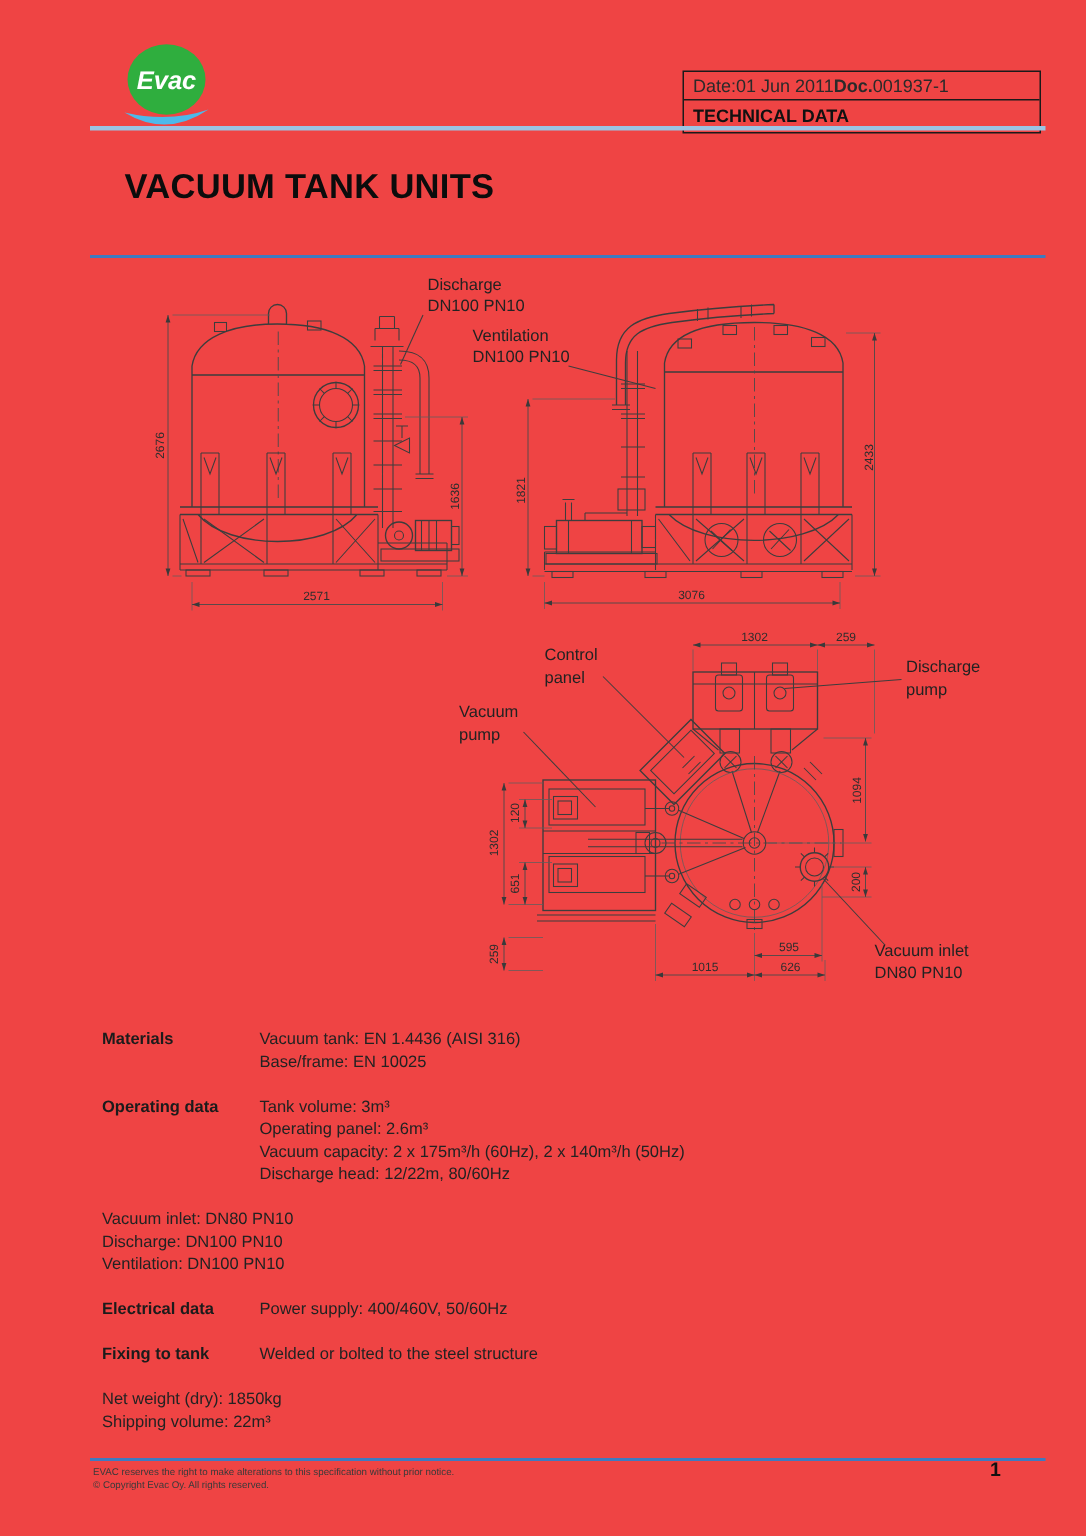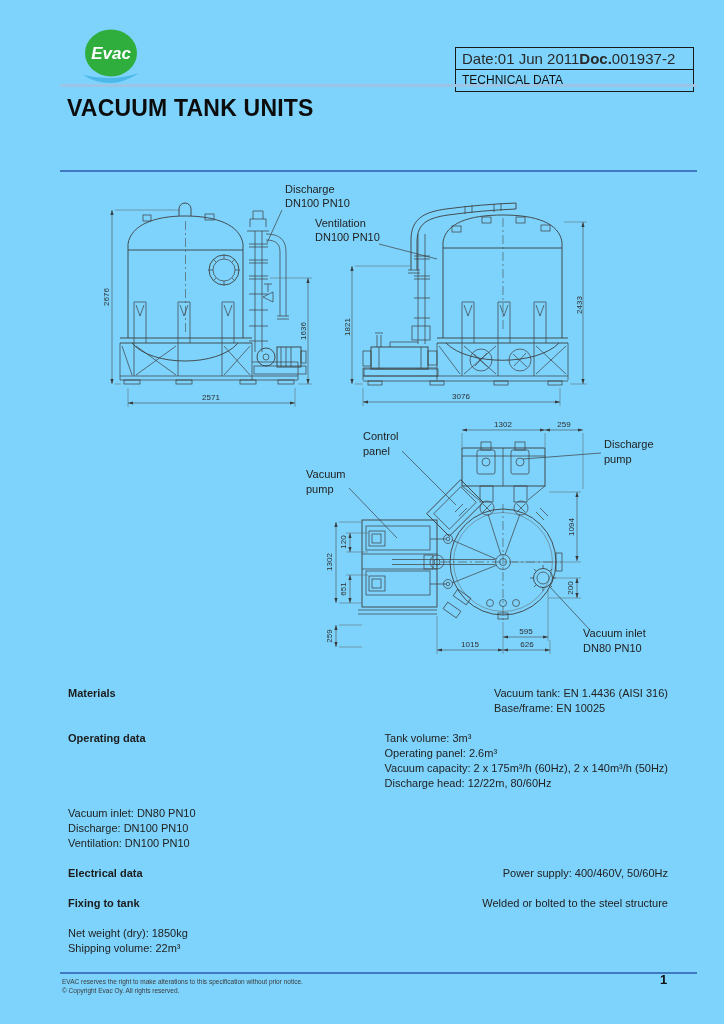--- a/index.html
+++ b/index.html
@@ -1,43 +1,43 @@
 <!DOCTYPE html>
 <html><head>
 <meta charset="utf-8">
 <style>
   html,body{margin:0;padding:0;background:#e8e8e8;}
-  .page{position:relative;width:724px;height:1024px;background:#7dd3fc;margin:0 auto;
+  .page{position:relative;width:724px;height:1024px;background:#ef4444;margin:0 auto;
         font-family:"Liberation Sans",sans-serif;color:#1c1c1c;overflow:hidden;}
   
   .logo{position:absolute;left:70px;top:28px;width:84px;height:64px;}
   .docbox{position:absolute;left:455px;top:47px;width:237px;border:1.3px solid #1a1a1a;}
-  .docbox-r1{display:flex;align-items:flex-start;padding:2px 6px 2px 6px;font-size:15px;color:#2a2a2a;}
+  .docbox-r1{display:flex;align-items:flex-start;padding:2px 6px 2px 6px;font-size:12px;color:#2a2a2a;}
   .docbox-r1 .dv{}
   .docbox-r1 .dl2{font-weight:bold;}
-  .docbox-r2{border-top:1.3px solid #1a1a1a;padding:3px 6px 4px 6px;font-size:12px;font-weight:normal;color:#111;}
+  .docbox-r2{border-top:1.3px solid #1a1a1a;padding:3px 6px 4px 6px;font-size:12px;font-weight:bold;color:#111;}
   .rule-light{position:absolute;left:60px;top:84px;width:637px;height:3px;background:#9cc4e4;}
-  .title{position:absolute;left:67px;top:95px;margin:0;font-size:23px;font-weight:bold;color:#0c0c0c;letter-spacing:.2px;}
+  .title{position:absolute;left:67px;top:95px;margin:16px;font-size:23px;font-weight:bold;color:#0c0c0c;letter-spacing:.2px;}
   .products{position:absolute;left:68px;top:126px;font-size:11px;font-weight:bold;color:#1b1b1b;}
   .prod{display:flex;line-height:13.5px;}
   .prod .code{width:65px;}
   .rule-blue{position:absolute;left:60px;top:170px;width:637px;height:2px;background:#3f7ac0;}
   
   .drawing{position:absolute;left:0;top:0;}
   .s{stroke:#3d3d3d;stroke-width:.9;fill:none;}
   .s2{stroke:#3d3d3d;stroke-width:.7;fill:none;}
   .d{stroke:#4a4a4a;stroke-width:.6;fill:none;}
   .e{stroke:#5e5e5e;stroke-width:.5;fill:none;}
   .cl{stroke:#4a4a4a;stroke-width:.6;fill:none;stroke-dasharray:9 3 2 3;}
   .ar{fill:#3a3a3a;stroke:none;}
   .dim{font:8px "Liberation Sans",sans-serif;fill:#2e2e2e;}
   .lbl{font:11px "Liberation Sans",sans-serif;fill:#222222;}
   
   .specs{position:absolute;left:68px;top:686px;width:600px;}
-  .spec-row{display:flex;margin-bottom:15px;justify-content:space-between;}
+  .spec-row{display:flex;margin-bottom:15px;}
   .spec-label{width:105px;font-size:11px;font-weight:bold;line-height:15px;color:#1b1b1b;}
   .spec-values{font-size:11px;line-height:15px;color:#222;}
   
   .rule-footer{position:absolute;left:60px;top:972px;width:637px;height:1.5px;background:#3f7ac0;}
   .footer-text{position:absolute;left:62px;top:977px;font-size:6.5px;line-height:9px;color:#3a3a3a;}
   .page-num{position:absolute;left:660px;top:972px;font-size:13px;font-weight:bold;color:#111;}
 </style>
 </head>
 <body>
 
@@ -49,21 +49,21 @@
       <path d="M13 47 Q 41 64 69 45 Q 43 54 13 47 Z" fill="#4db9ea"></path>
       <text x="41" y="31" text-anchor="middle" font-family="Liberation Sans, sans-serif" font-size="17" font-weight="bold" font-style="italic" fill="#ffffff">Evac</text>
     </svg>
   </div>
 
   <div class="docbox">
     <div class="docbox-r1">
       <span>Date:</span>
       <span class="dv">01 Jun 2011</span>
       <span class="dl2">Doc.</span>
-      <span class="dv">001937-2</span>
+      <span class="dv">001937-1</span>
     </div>
     <div class="docbox-r2">TECHNICAL DATA</div>
   </div>
 
   <div class="rule-light"></div>
 
   <h1 class="title">VACUUM TANK UNITS</h1>
 
 
   <div class="rule-blue"></div>

